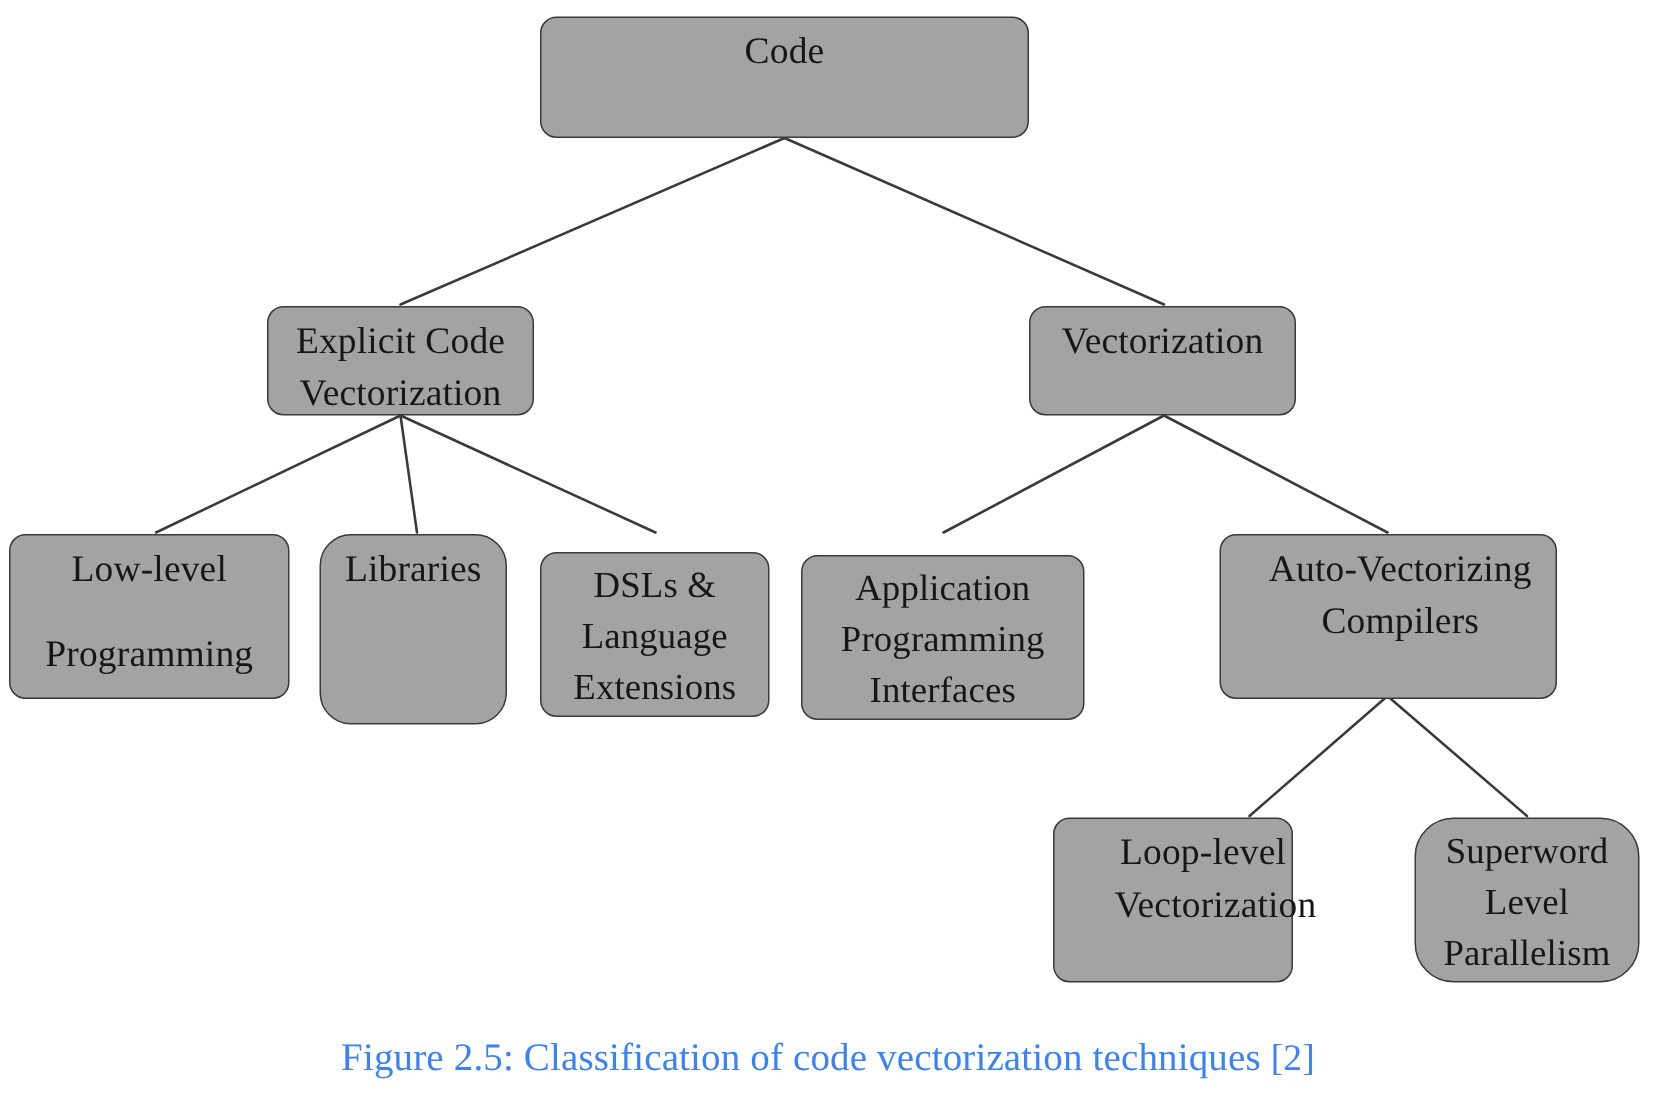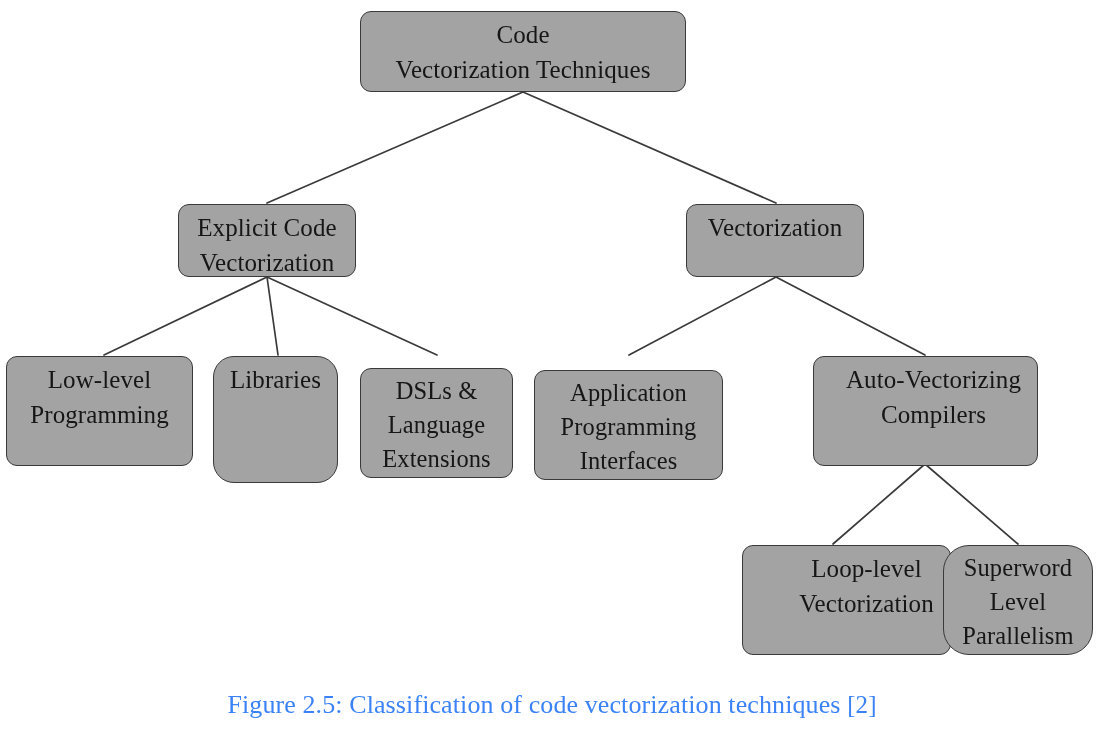--- a/index.html
+++ b/index.html
@@ -95,33 +95,32 @@
       <line x1="776" y1="277" x2="925" y2="355"></line>
 
       <line x1="925" y1="464" x2="833" y2="544"></line>
 
       <line x1="925" y1="464" x2="1018" y2="544"></line>
     </g>
   </svg>
 
   <div class="node" style="left:360px; top:11px; width:326px; height:81px;">
     <span class="line">Code</span>
-    <span class="line">Vectorization Techniques</span>
   </div>
 
   <div class="node" style="left:178px; top:204px; width:178px; height:73px;">
     <span class="line">Explicit Code</span>
     <span class="line">Vectorization</span>
   </div>
 
   <div class="node" style="left:686px; top:204px; width:178px; height:73px;">
     <span class="line">Vectorization</span>
   </div>
 
-  <div class="node" style="left:6px; top:356px; width:187px; height:110px;">
+  <div class="node" style="left:6px; top:356px; width:187px; height:110px;gap:22px;">
     <span class="line">Low-level</span>
     <span class="line">Programming</span>
   </div>
 
   <div class="node" style="left:213px; top:356px; width:125px; height:127px;border-radius:21px;">
     <span class="line">Libraries</span>
   </div>
 
   <div class="node tight" style="left:360px; top:356px; width:153px; height:110px;margin-top:12px;">
     <span class="line">DSLs &amp;</span>
@@ -133,21 +132,21 @@
     <span class="line">Application</span>
     <span class="line">Programming</span>
     <span class="line">Interfaces</span>
   </div>
 
   <div class="node" style="left:813px; top:356px; width:225px; height:110px;padding-left:16px;">
     <span class="line">Auto-Vectorizing</span>
     <span class="line">Compilers</span>
   </div>
 
-  <div class="node" style="left:742px; top:545px; width:209px; height:110px;padding-left:40px;">
+  <div class="node" style="left:702px; top:545px; width:160px; height:110px;padding-left:40px;">
     <span class="line">Loop-level</span>
     <span class="line">Vectorization</span>
   </div>
 
   <div class="node tight" style="left:943px; top:545px; width:150px; height:110px;border-radius:26px;">
     <span class="line">Superword</span>
     <span class="line">Level</span>
     <span class="line">Parallelism</span>
   </div>
 

